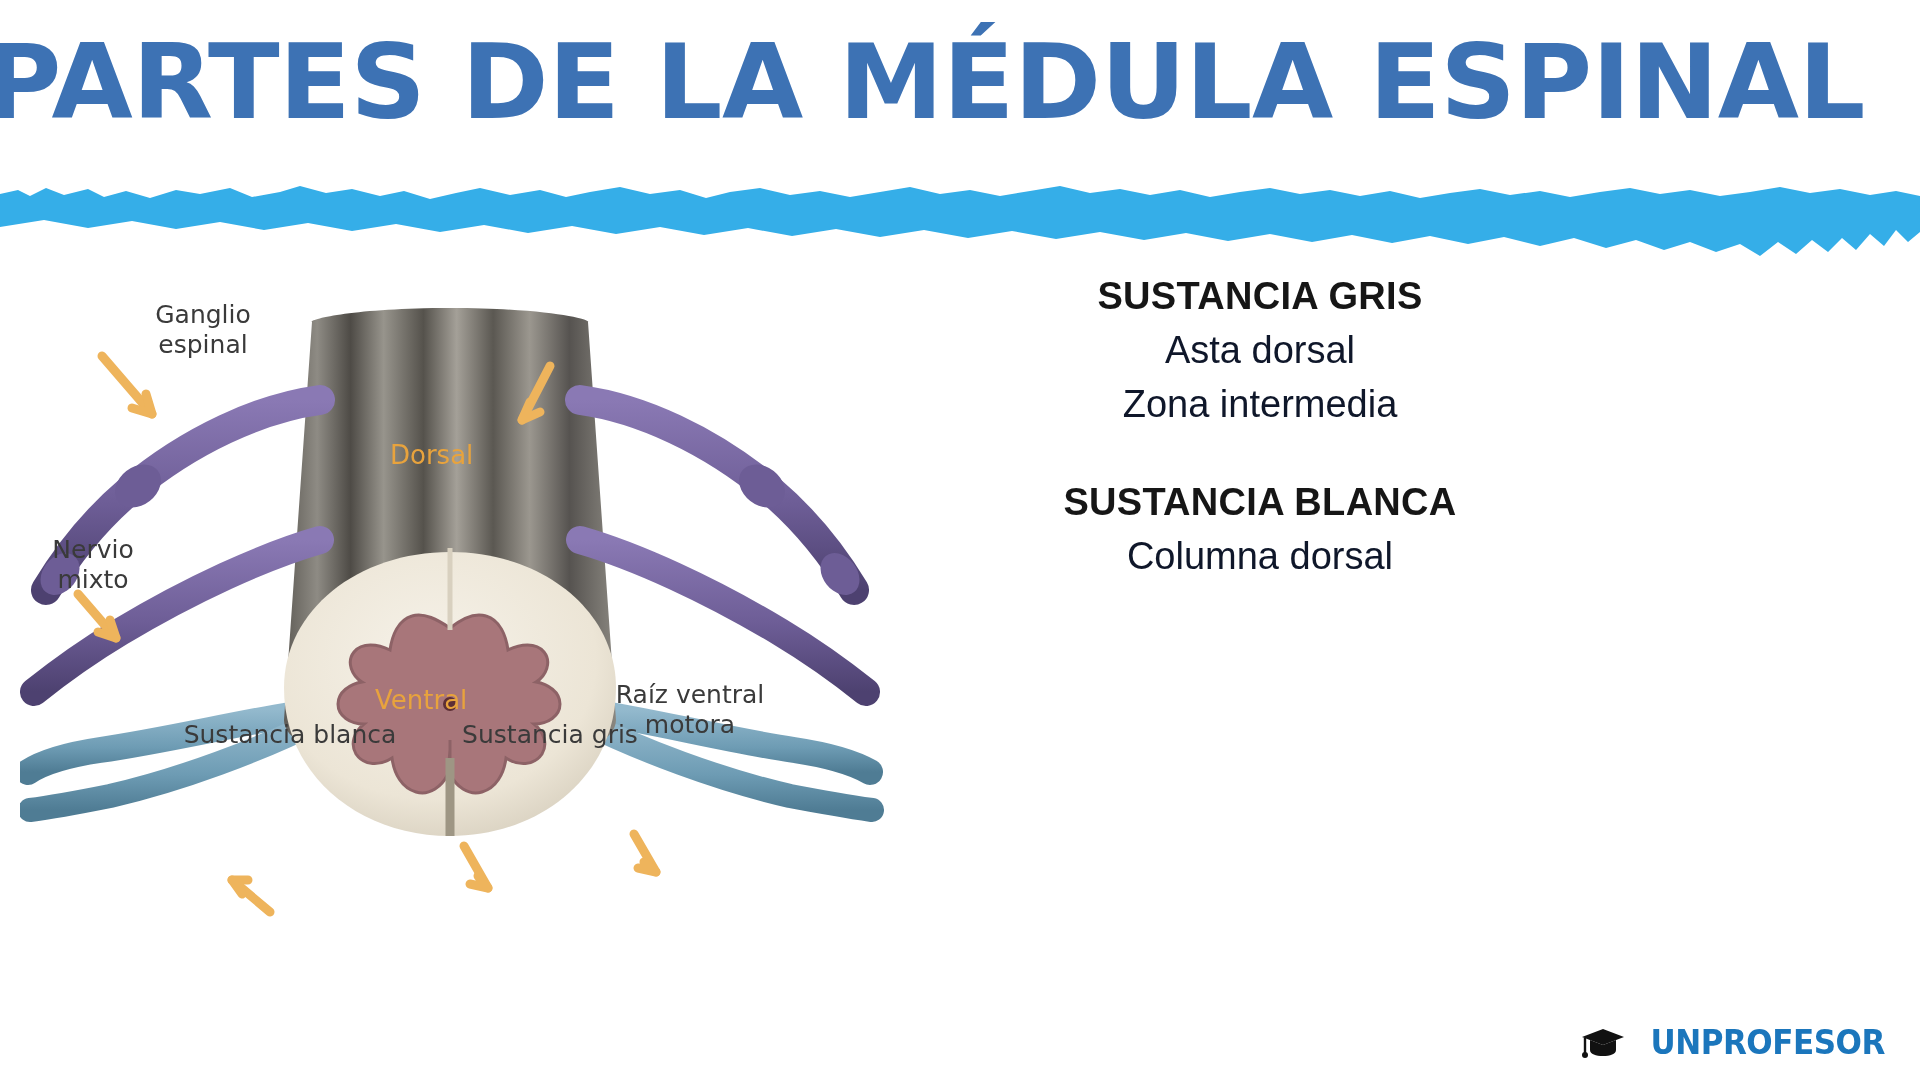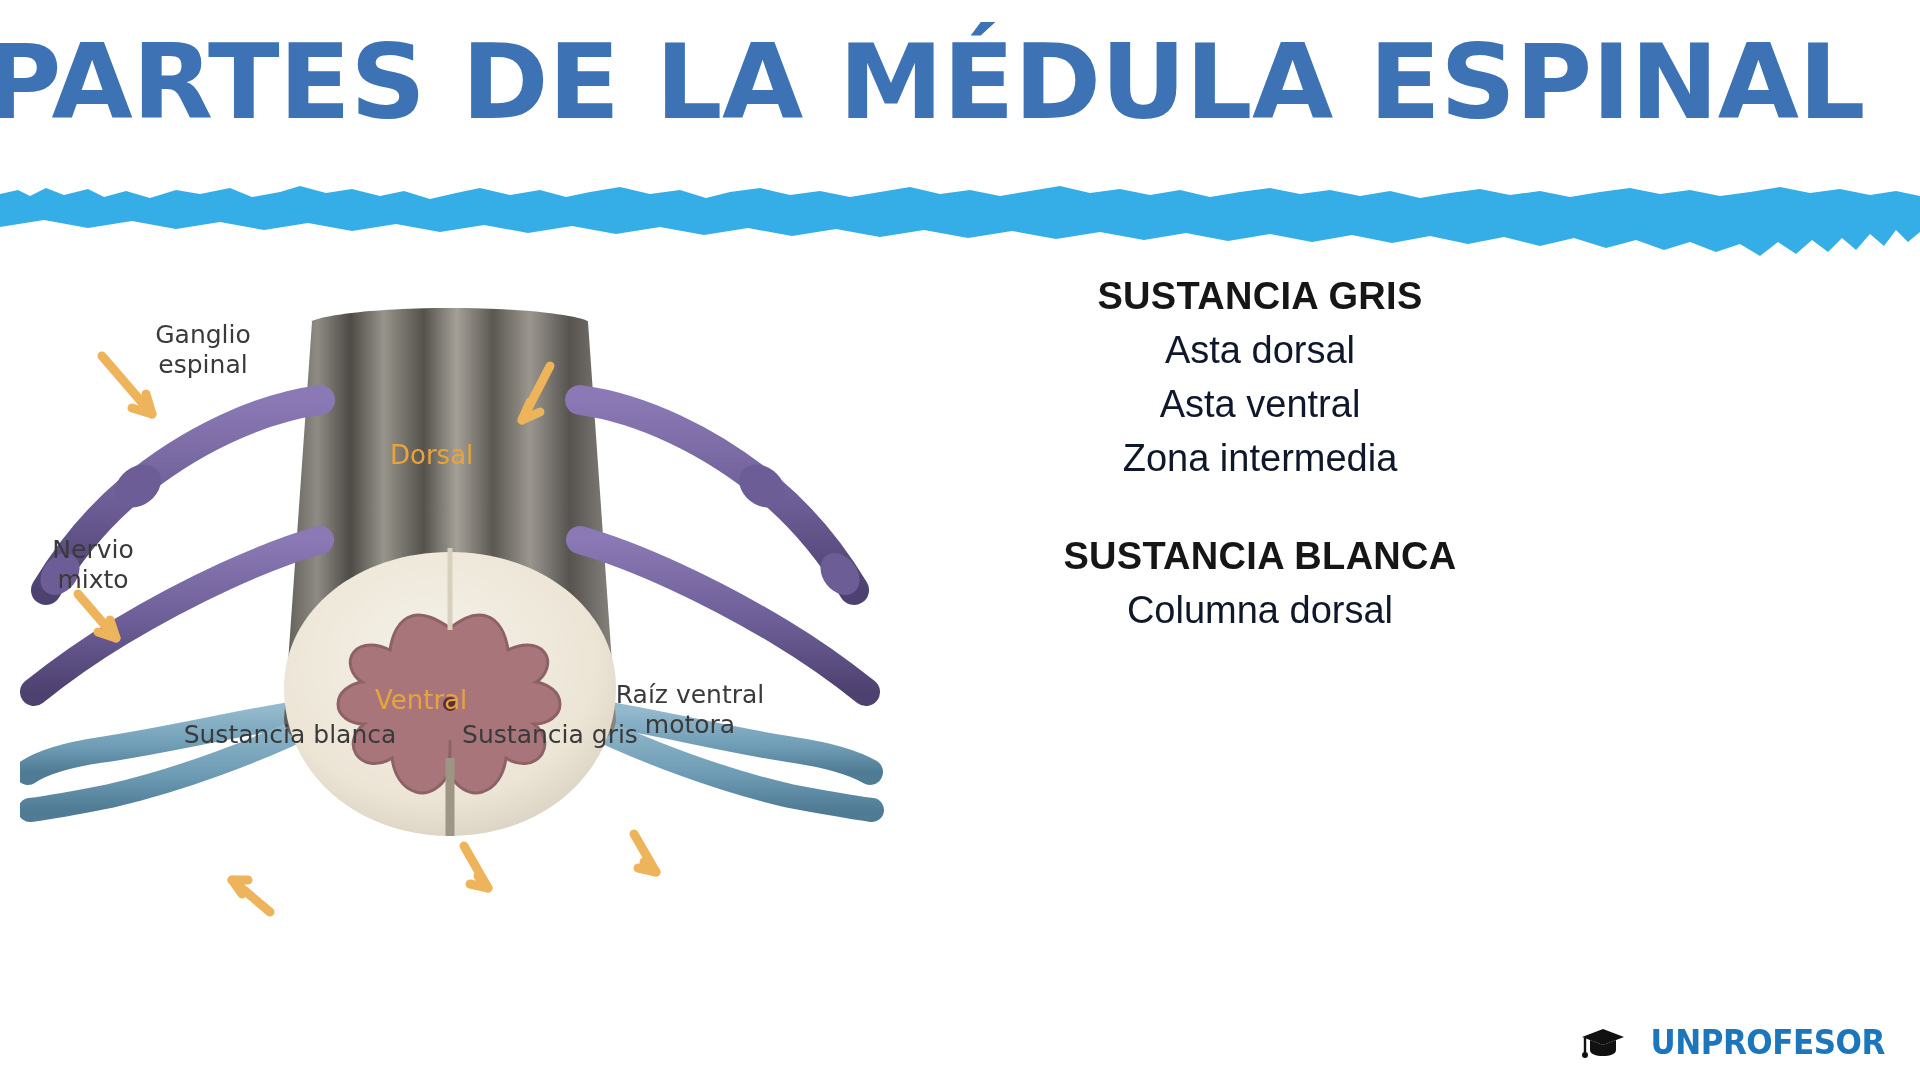--- a/index.html
+++ b/index.html
@@ -229,39 +229,38 @@
         <path d="M96,358 L78,352 M96,358 L90,340"></path>
       <path d="M250,412 L212,380" transform="translate(0,220)"></path>
       <path d="M212,600 L222,614 M212,600 L228,600"></path>
       <path d="M468,608 L444,566"></path>
         <path d="M468,608 L458,596 M468,608 L450,604"></path>
       <path d="M636,592 L614,554"></path>
         <path d="M636,592 L624,582 M636,592 L618,588"></path>
     </g>
   </svg>
 
-  <div class="diagram-label" style="left:108px; top:20px; width:150px;margin-top:20px;">Ganglio
+  <div class="diagram-label" style="left:108px; top:20px; width:150px;">Ganglio
 espinal</div>
   <div class="diagram-label" style="left:8px; top:255px; width:130px;">Nervio
 mixto</div>
   <div class="diagram-label" style="left:140px; top:440px; width:260px;">Sustancia blanca</div>
   <div class="diagram-label" style="left:415px; top:440px; width:230px;">Sustancia gris</div>
   <div class="diagram-label" style="left:580px; top:400px; width:180px;">Raíz ventral
 motora</div>
 
   <div class="orient-label" style="left:370px; top:160px;">Dorsal</div>
   <div class="orient-label" style="left:355px; top:405px;">Ventral</div>
 </div>
 
 <div id="content-list">
 
   <div>
     <div class="section-heading">SUSTANCIA GRIS</div>
     <div class="section-item">Asta dorsal</div>
-    <div class="section-item">Asta ventral</div>
     <div class="section-item">Zona intermedia</div>
   </div>
 
   <div class="section-gap"></div>
 
   <div>
     <div class="section-heading">SUSTANCIA BLANCA</div>
     <div class="section-item">Columna dorsal</div>
   </div>
 

